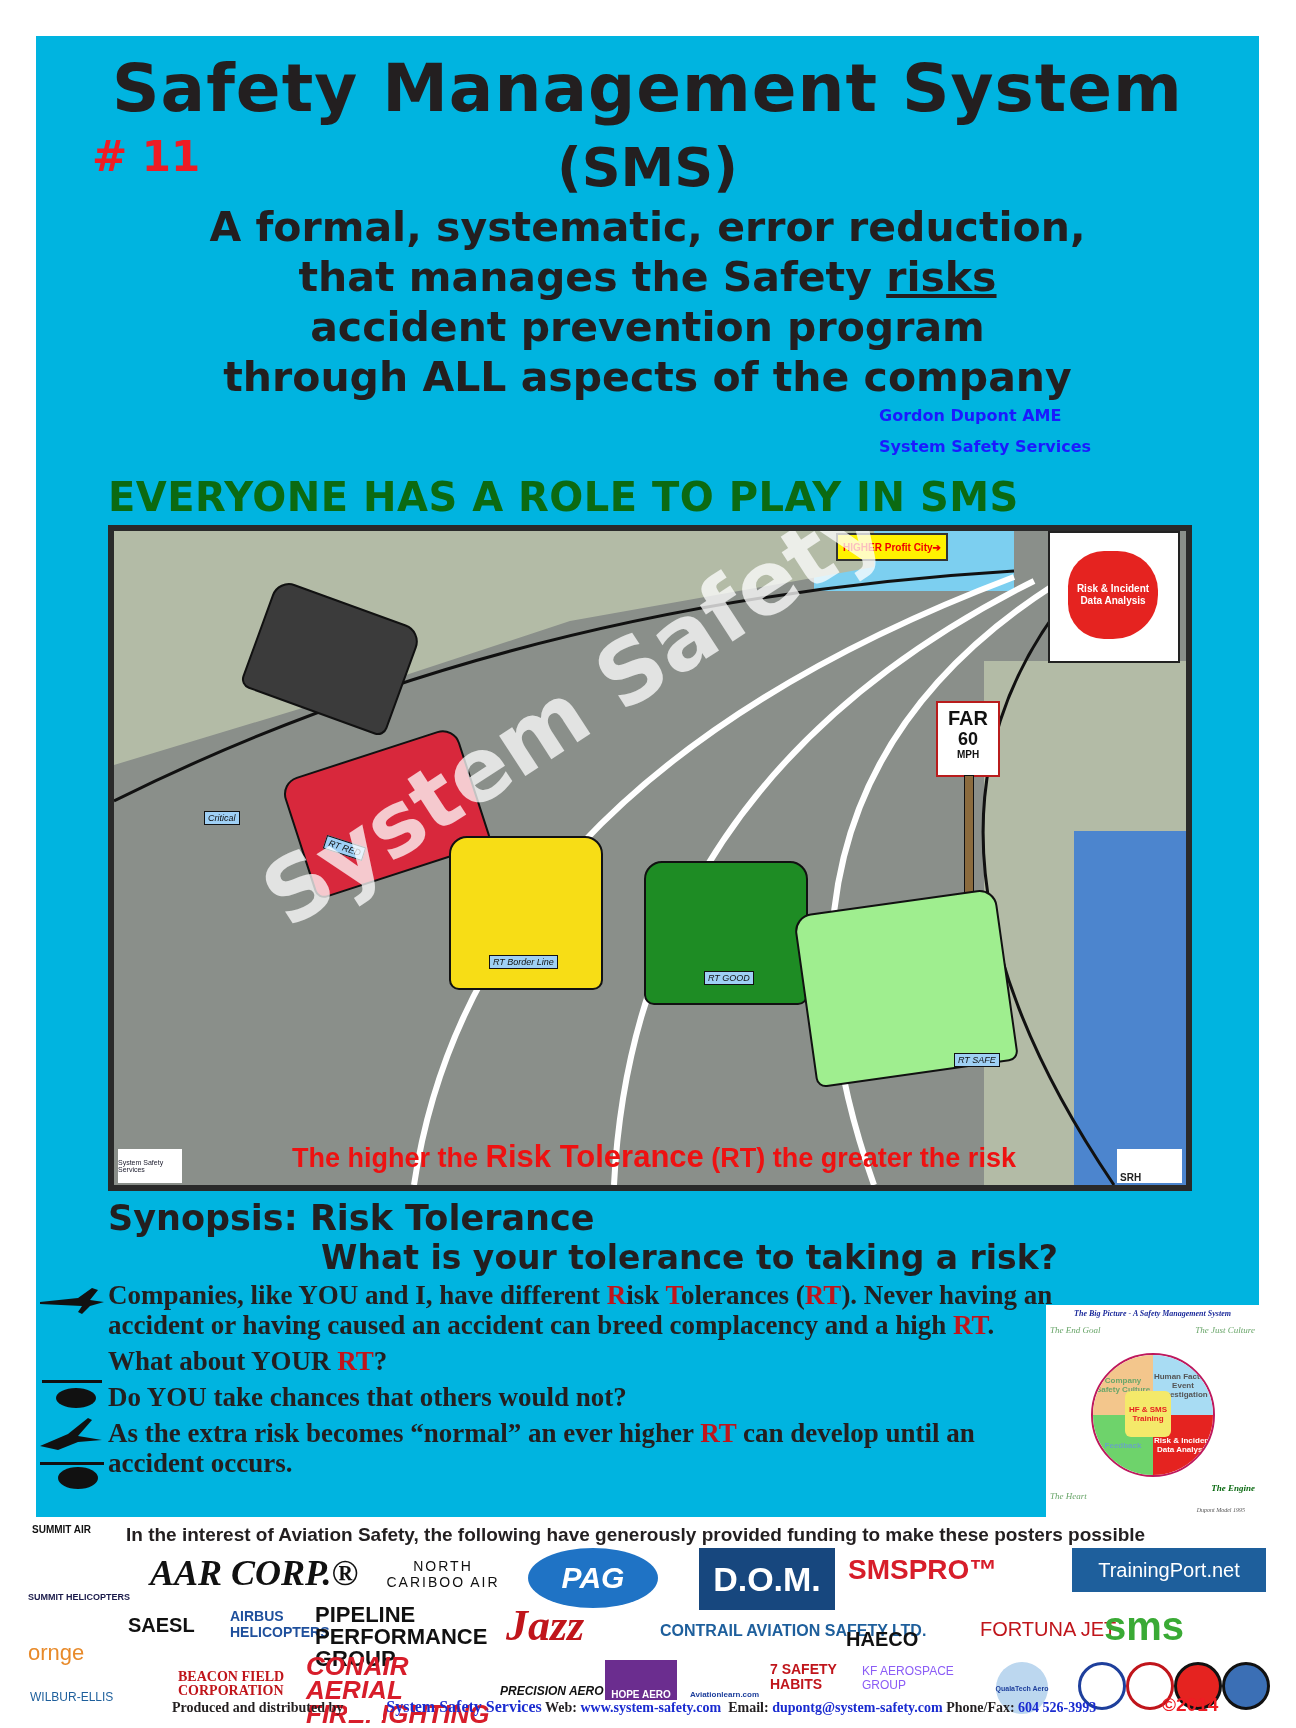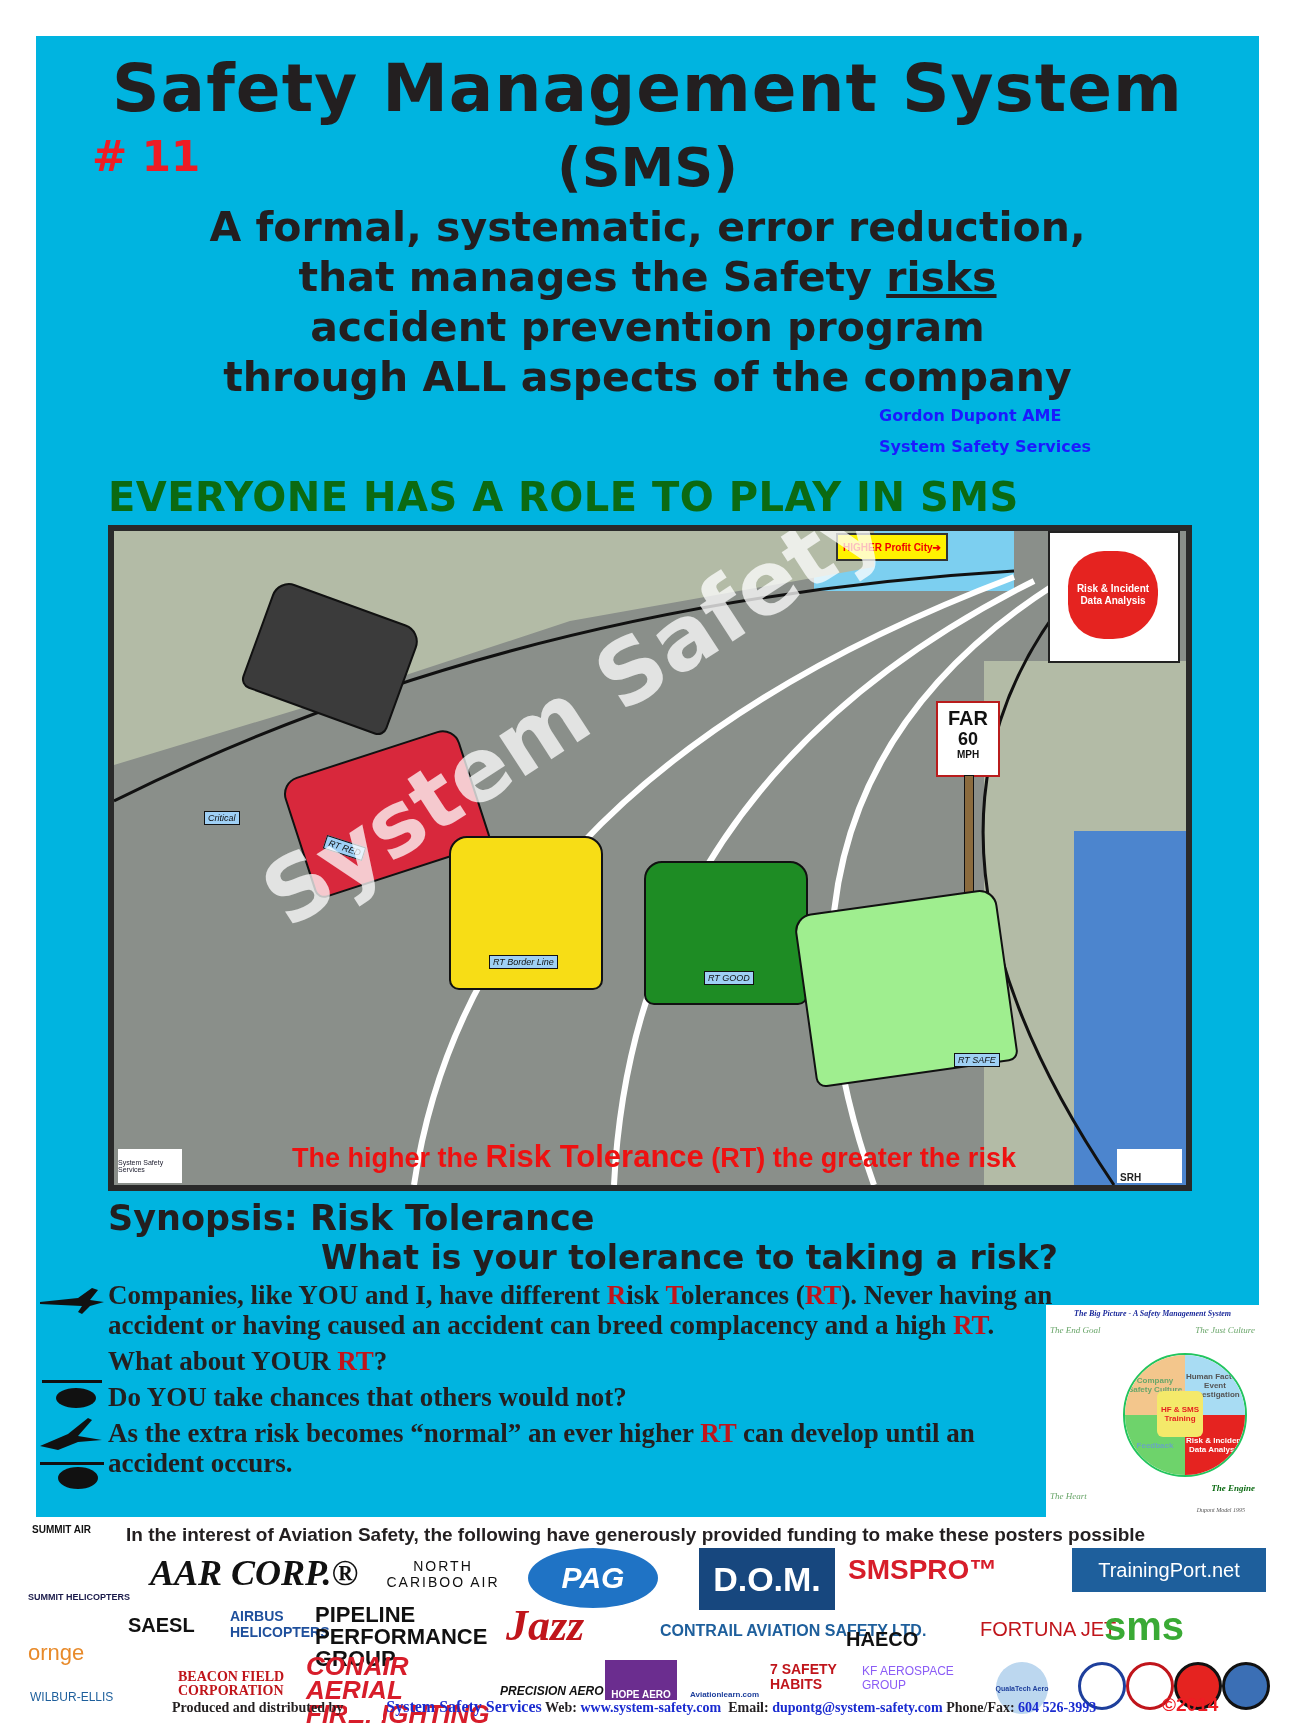--- a/index.html
+++ b/index.html
@@ -35,21 +35,21 @@
   .logo-srh{position:absolute;right:4px;top:618px;width:62px;height:34px;background:#fff;font-size:10px;color:#222;display:flex;align-items:flex-end;justify-content:flex-start;padding-left:3px;font-weight:bold;}
   .syn-head{position:absolute;left:72px;top:1162px;font-weight:bold;font-size:35px;color:#231f20;font-family:"DejaVu Sans",sans-serif;}
   .syn-q{position:absolute;left:285px;top:1202px;font-weight:bold;font-size:33px;color:#231f20;font-family:"DejaVu Sans",sans-serif;}
   .body-text{position:absolute;left:72px;top:1244px;width:980px;font-family:"Liberation Serif",serif;font-weight:bold;font-size:27px;line-height:30px;color:#231f20;}
   .body-text p{margin:0 0 6px 0;}
   .rt{color:#c0151b;}
   .plane-icon{position:absolute;left:0;width:68px;height:36px;}
   .bigpic{position:absolute;left:1010px;top:1269px;width:213px;height:212px;background:#fff;}
   .bigpic .bp-title{position:absolute;left:0;top:4px;width:100%;text-align:center;font-family:"Liberation Serif",serif;font-style:italic;font-weight:bold;font-size:8px;color:#1b2a9b;}
   .bp-label{position:absolute;font-family:"Liberation Serif",serif;font-style:italic;font-size:9px;color:#6aa66a;}
-  .bp-circle{position:absolute;left:45px;top:48px;width:120px;height:120px;border-radius:50%;overflow:hidden;border:2px solid #22c55e;margin-left:32px;}
+  .bp-circle{position:absolute;left:45px;top:48px;width:120px;height:120px;border-radius:50%;overflow:hidden;border:2px solid #be185d;}
   .q{position:absolute;width:50%;height:50%;font-size:8px;font-weight:bold;display:flex;align-items:center;justify-content:center;text-align:center;line-height:9px;}
   .sponsors-head{position:absolute;left:126px;top:1524px;font-size:19px;font-weight:bold;color:#231f20;}
   .spons{position:absolute;font-weight:bold;white-space:nowrap;}
   .footer{position:absolute;left:172px;top:1698px;font-family:"Liberation Serif",serif;font-size:14px;font-weight:bold;color:#231f20;white-space:nowrap;}
   .footer .blue{color:#1a2bd0;}
   .copy{position:absolute;left:1162px;top:1694px;font-weight:bold;font-size:19px;color:#ee1c24;}
 </style>
 </head>
 <body>
 

